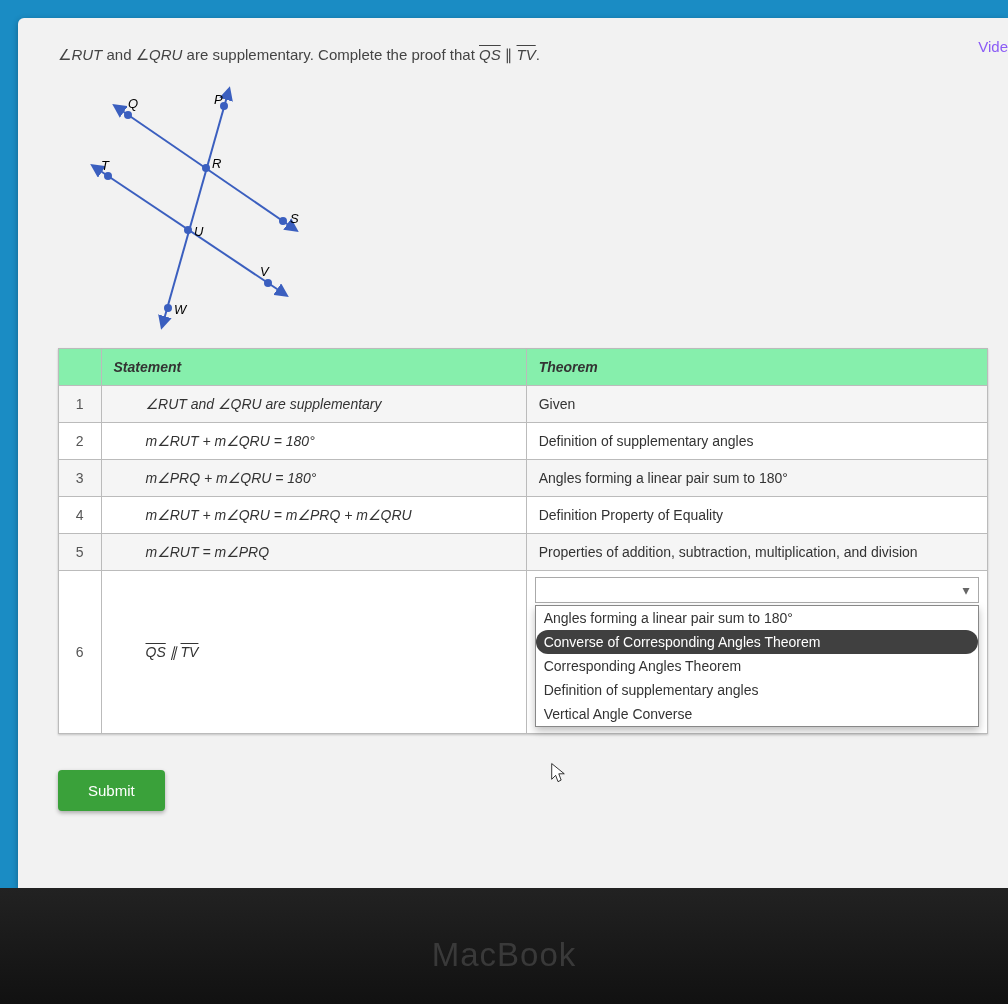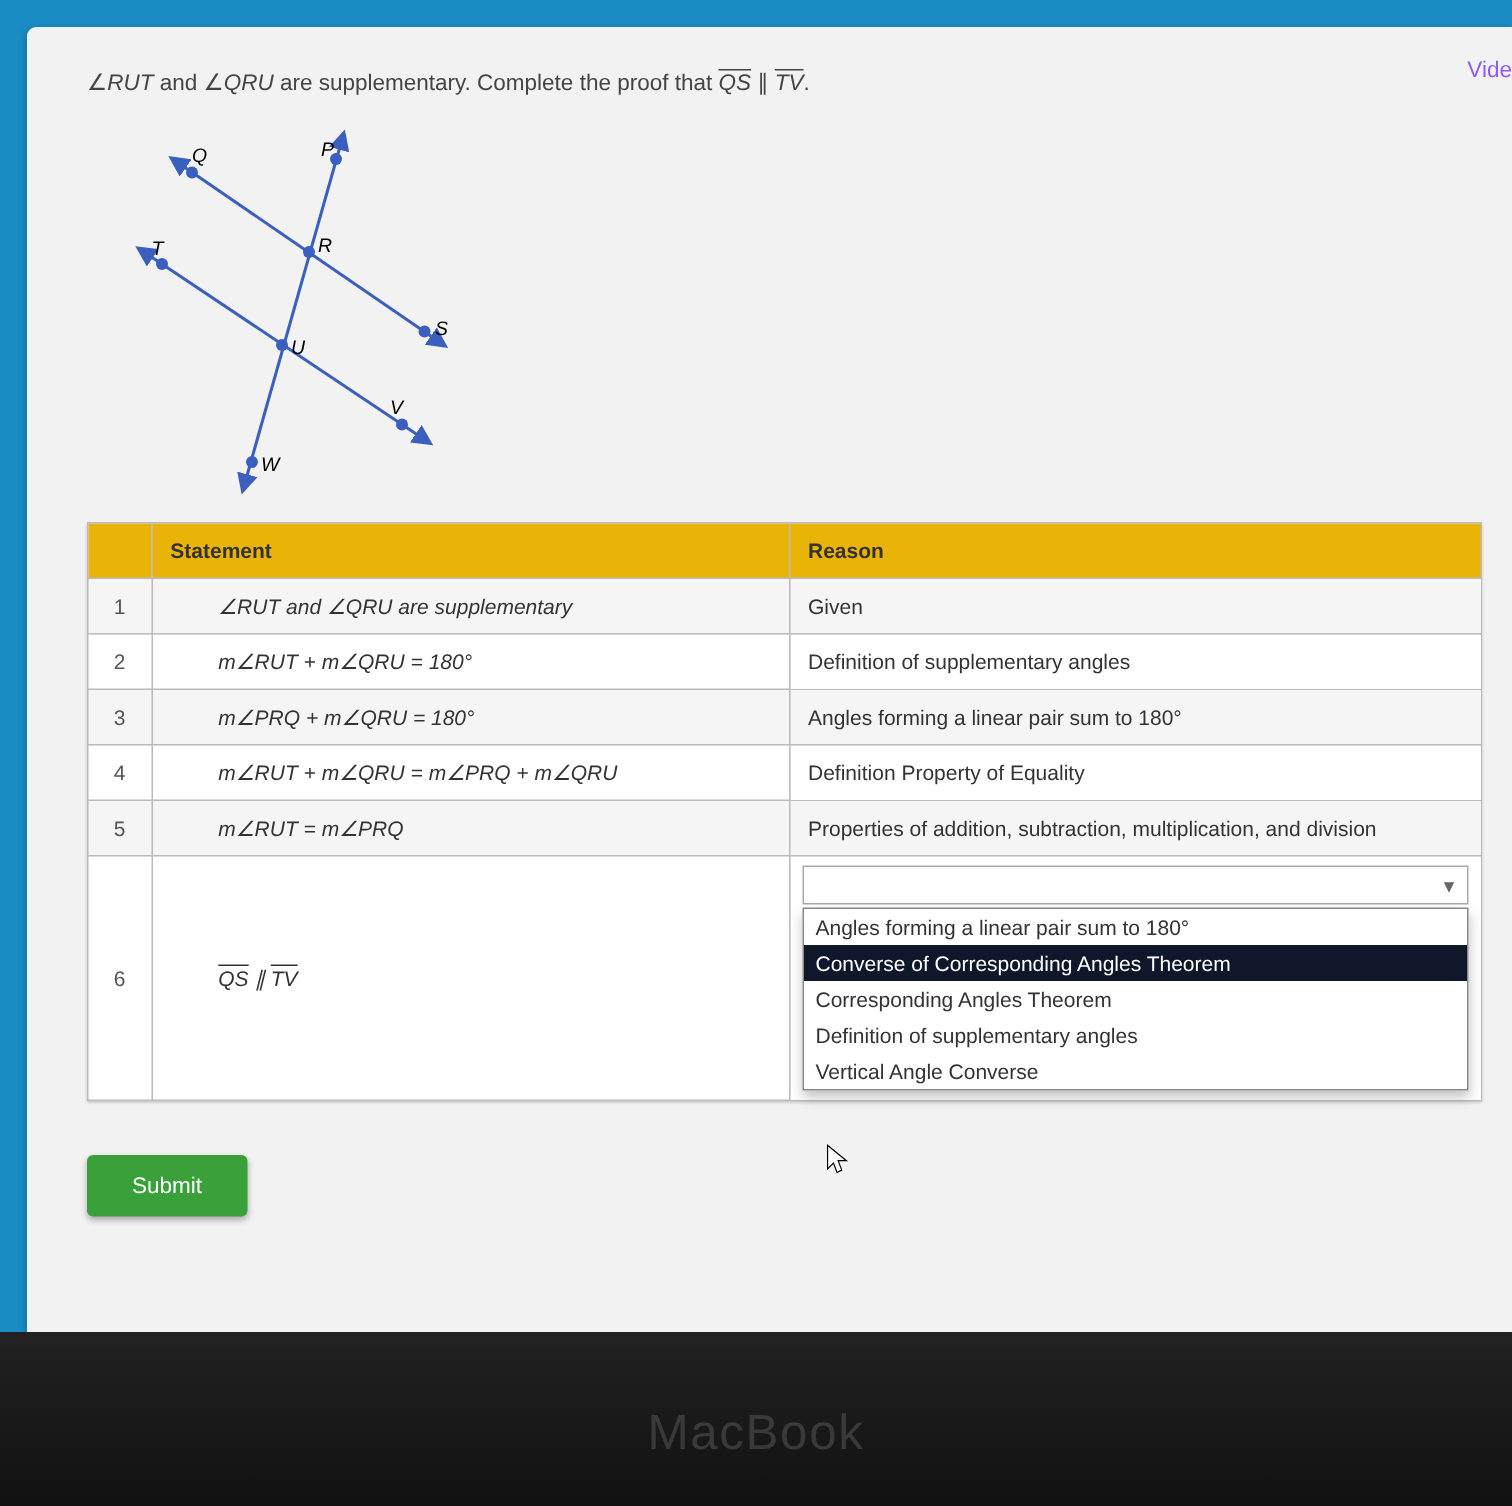--- a/index.html
+++ b/index.html
@@ -54,22 +54,23 @@
   }
   table.proof th, table.proof td {
     border: 1px solid #bbb;
     padding: 10px 12px;
     text-align: left;
     font-size: 14px;
     background: #fff;
     vertical-align: middle;
   }
   table.proof th {
-    background: #eab308;
+    background: #86efac;
     font-weight: bold;
+    font-style: italic;
   }
   table.proof tr:nth-child(even) td { background: #f5f5f5; }
   table.proof td.num {
     text-align: center;
     width: 40px;
     color: #555;
   }
   table.proof td.stmt { width: 400px; font-style: italic; color:#333;padding-left:44px;}
   table.proof td.reason { width: 434px; position: relative; }
   
@@ -99,22 +100,23 @@
     margin-top: 2px;
     background: #fff;
     box-shadow: 0 4px 8px rgba(0,0,0,.25);
   }
   .dd-item {
     padding: 4px 8px;
     font-size: 14px;
     color: #333;
   }
   .dd-item.selected {
-    background: #0f172a;
+    background: #404040;
     color: #fff;
+    border-radius: 12px;
   }
   .submit-btn {
     margin-top: 36px;
     background: #3aa13a;
     color: #fff;
     border: none;
     padding: 12px 30px;
     font-size: 15px;
     border-radius: 4px;
     box-shadow: 0 2px 4px rgba(0,0,0,.3);
@@ -187,21 +189,21 @@
       <text x="182" y="198" font-size="13" font-style="italic">V</text>
       <text x="96" y="236" font-size="13" font-style="italic">W</text>
     </svg>
   </div>
 
   <table class="proof">
     <tbody>
         <tr>
       <th></th>
       <th>Statement</th>
-      <th>Reason</th>
+      <th>Theorem</th>
     </tr>
     <tr>
       <td class="num">1</td>
       <td class="stmt">∠<i>RUT</i> and ∠<i>QRU</i> are supplementary</td>
       <td class="reason">Given</td>
     </tr>
     <tr>
       <td class="num">2</td>
       <td class="stmt">m∠<i>RUT</i> + m∠<i>QRU</i> = 180°</td>
       <td class="reason">Definition of supplementary angles</td>

